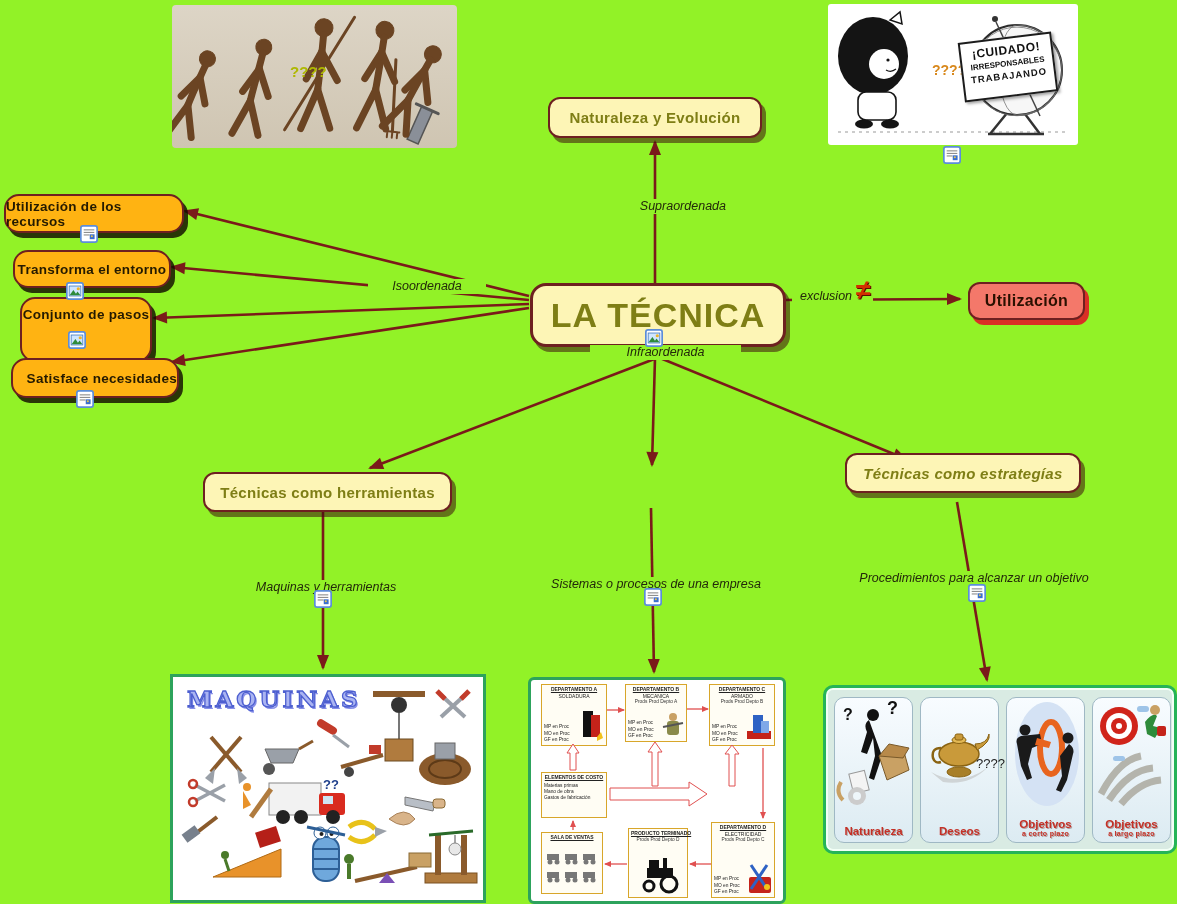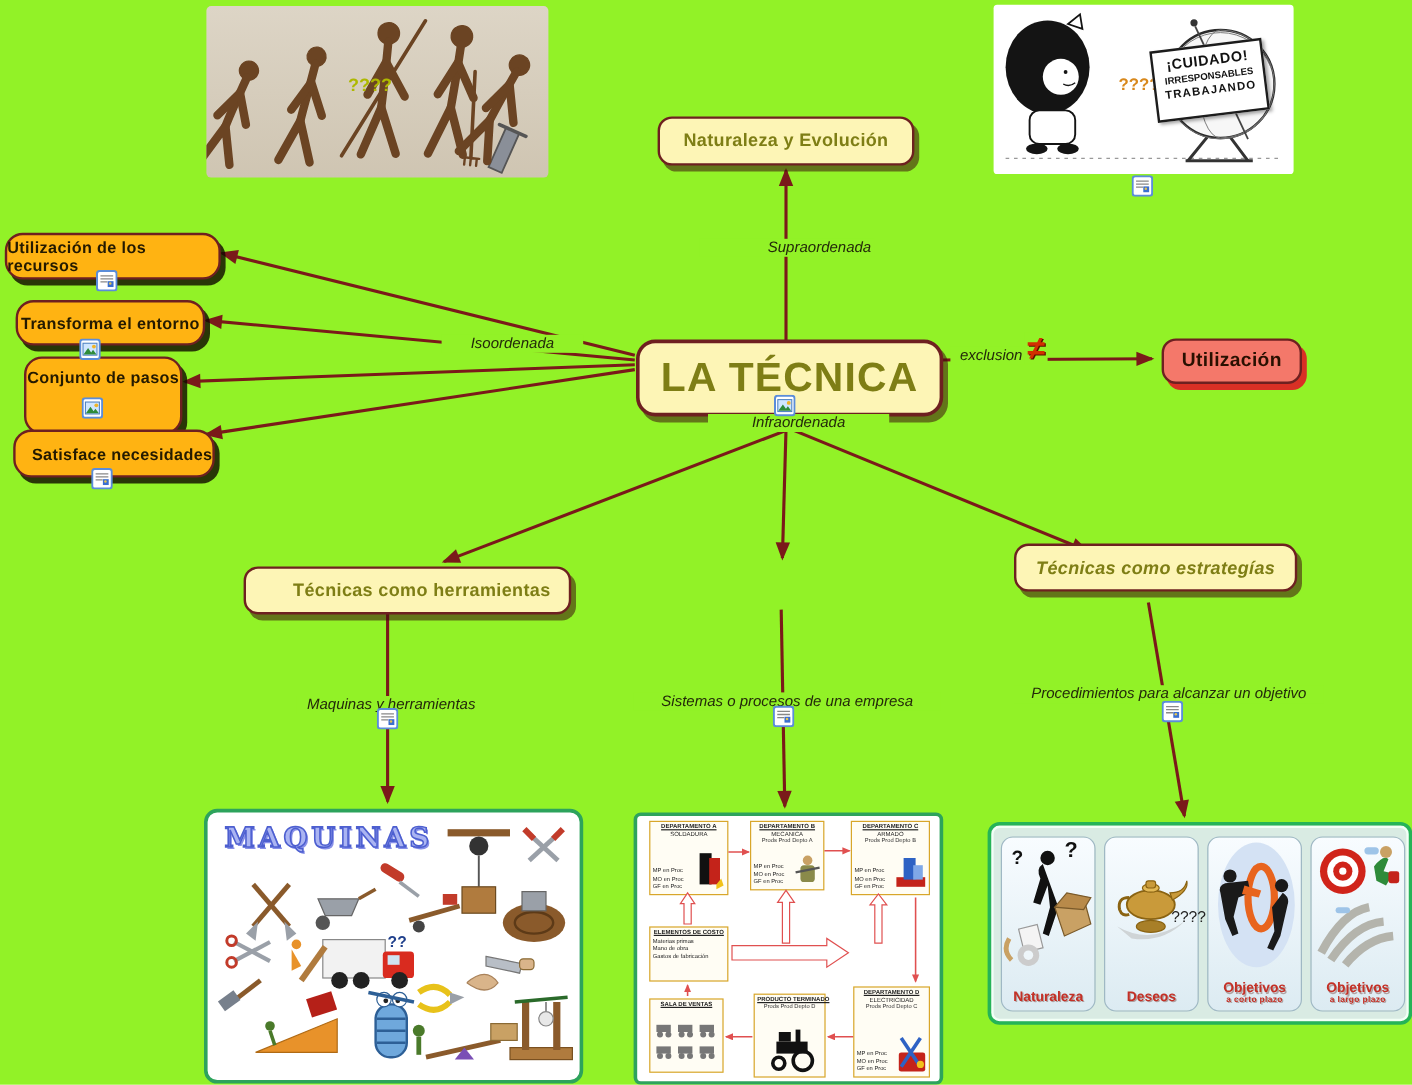--- a/index.html
+++ b/index.html
@@ -32,21 +32,21 @@
   .maf{background:#fff;border-radius:3px;}
   .qmarks{position:absolute;font-weight:bold;z-index:3;}
 
   .maf-sign{position:absolute;left:133px;top:33px;width:90px;height:56px;background:#fff;
     border:2px solid #1c1c1c;transform:rotate(-7deg);z-index:4;text-align:center;
     color:#111;box-shadow:2px 2px 3px rgba(0,0,0,.35);}
   .maf-sign .l1{font-size:12px;font-weight:bold;margin-top:4px;letter-spacing:.5px;}
   .maf-sign .l2{font-size:8px;font-weight:bold;margin-top:2px;}
   .maf-sign .l3{font-size:9.5px;font-weight:bold;margin-top:2px;letter-spacing:1px;}
 
-  .maq{background:#fff;border:3px solid #2DA35C;border-radius:11px;}
+  .maq{background:#fff;border:3px solid #2DA35C;border-radius:0;}
   .maq-title{position:absolute;left:14px;top:8px;font-size:23px;font-weight:bold;
     letter-spacing:3px;color:#aab4f2;-webkit-text-stroke:1.3px #4d5fd0;
     text-shadow:1.5px 1.5px 0 #8890e8;font-family:"DejaVu Serif",serif;}
 
   .fc{background:#fff;border:3px solid #2DA35C;border-radius:6px;}
   .fc-box{position:absolute;border:1px solid #D8A62A;background:#fffdf4;
     box-sizing:border-box;padding:1px 2px;font-size:5px;line-height:1.3;color:#222;z-index:2;}
   .fc-title{font-size:5px;font-weight:bold;text-decoration:underline;text-align:center;white-space:nowrap;}
   .fc-sub{text-align:center;font-size:5px;}
   .fc-note{font-size:4.8px;text-align:center;color:#333;}
@@ -184,21 +184,21 @@
   <div class="concept orange" style="left:13px;top:250px;width:154px;height:34px;">
     <span>Transforma el entorno</span>
   </div>
   <div class="concept orange" style="left:20px;top:297px;width:128px;height:53px;align-items:flex-start;padding-top:8px;">
     <span>Conjunto de pasos</span>
   </div>
   <div class="concept orange" style="left:11px;top:358px;width:164px;height:36px;justify-content:flex-end;">
     <span>Satisface necesidades</span>
   </div>
 
-  <div class="concept" style="left:203px;top:472px;width:245px;height:36px;padding-left:24px;">
+  <div class="concept" style="left:203px;top:472px;width:245px;height:36px;">
     <span>Técnicas como herramientas</span>
   </div>
   <div class="concept" style="left:845px;top:453px;width:232px;height:36px;font-style:italic;">
     <span>Técnicas como estrategías</span>
   </div>
 
   <div class="link-label" style="left:583px;top:199px;width:140px;text-align:right;">Supraordenada</div>
   <div class="link-label" style="left:368px;top:279px;width:112px;">Isoordenada</div>
   <div class="link-label" style="left:590px;top:345px;width:145px;">Infraordenada</div>
   <div class="link-label" style="left:792px;top:289px;width:62px;">exclusion</div>

